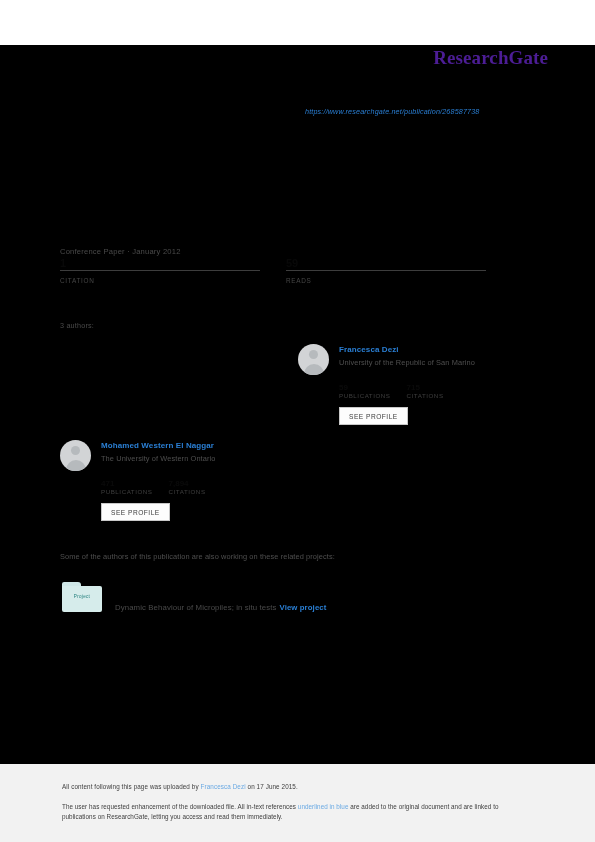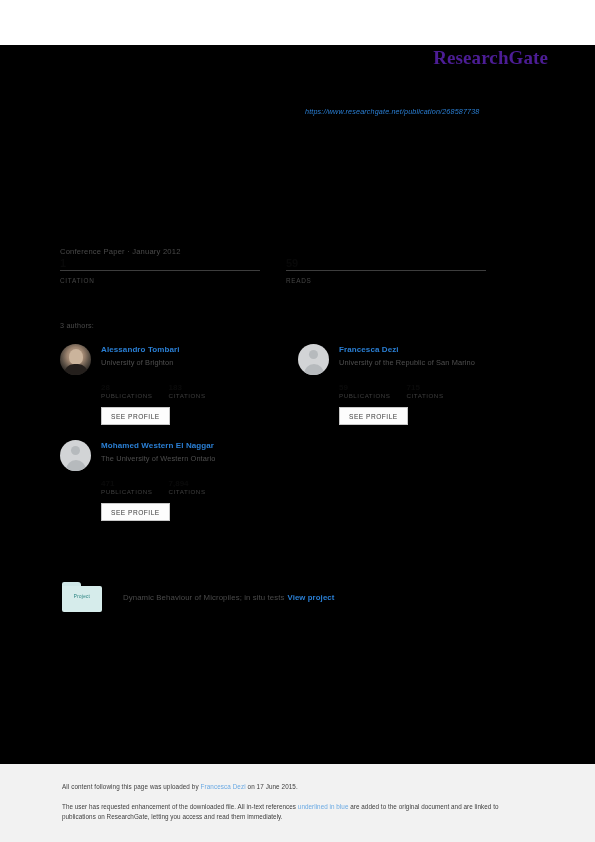--- a/index.html
+++ b/index.html
@@ -238,22 +238,21 @@
     top: 552px;
     font-size: 7.4px;
     color: #4f4f4f;
     letter-spacing: 0.1px;
     white-space: nowrap;
   }
   .project-row {
     position: absolute;
     left: 62px;
     display: flex;
-    align-items: center;
-    gap: 8px;
+    align-items: flex-end;
   }
   .project-row-1 { top: 582px; }
   .project-row-2 { top: 627px; }
 
   .folder {
     width: 40px;
     height: 30px;
     position: relative;
     flex: 0 0 40px;
   }
@@ -341,40 +340,20 @@
     </div>
     <div class="stat-col">
       <div class="stat-num">59</div>
       <div class="stat-rule"></div>
       <div class="stat-label">READS</div>
     </div>
   </div>
 
   <div class="authors-count">3 authors:</div>
 
-  <div class="author author-a">
-    <div class="author-head">
-      <div class="avatar photo"></div>
-      <div class="author-info">
-        <div class="author-name">Alessandro Tombari</div>
-        <div class="author-affil">University of Brighton</div>
-      </div>
-    </div>
-    <div class="author-stats">
-      <div class="as-block">
-        <div class="as-num">28</div>
-        <div class="as-label">PUBLICATIONS</div>
-      </div>
-      <div class="as-block">
-        <div class="as-num">183</div>
-        <div class="as-label">CITATIONS</div>
-      </div>
-    </div>
-    <div class="see-profile">SEE PROFILE</div>
-  </div>
 
   <div class="author author-b">
     <div class="author-head">
       <div class="avatar silhouette"></div>
       <div class="author-info">
         <div class="author-name">Francesca Dezi</div>
         <div class="author-affil">University of the Republic of San Marino</div>
       </div>
     </div>
     <div class="author-stats">
@@ -404,20 +383,21 @@
         <div class="as-label">PUBLICATIONS</div>
       </div>
       <div class="as-block">
         <div class="as-num">7,894</div>
         <div class="as-label">CITATIONS</div>
       </div>
     </div>
     <div class="see-profile">SEE PROFILE</div>
   </div>
 
+  <div class="projects-intro">Some of the authors of this publication are also working on these related projects:</div>
 
   <div class="project-row project-row-1">
     <div class="folder">
       <div class="tab"></div>
       <div class="body"></div>
       <div class="ptxt">Project</div>
     </div>
     <div class="project-text">
       <span>Dynamic Behaviour of Micropiles; in situ tests</span><span class="view-project">View project</span>
     </div>

